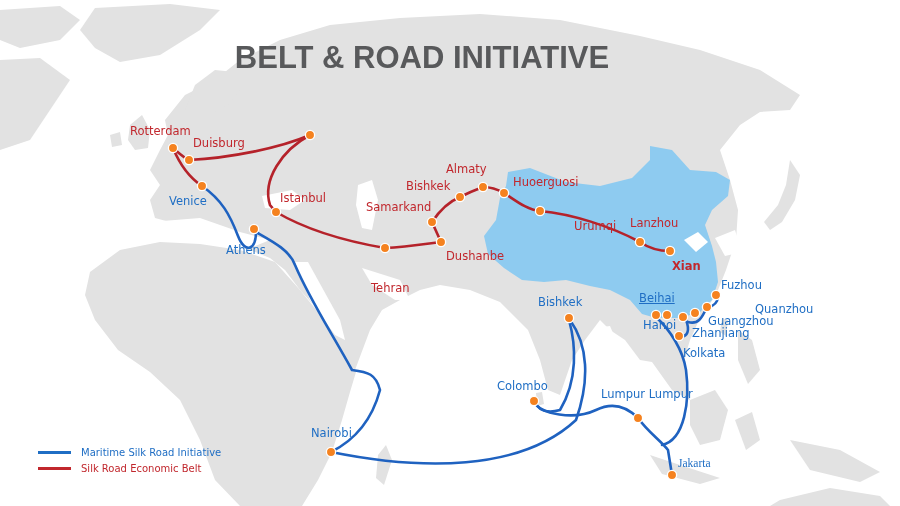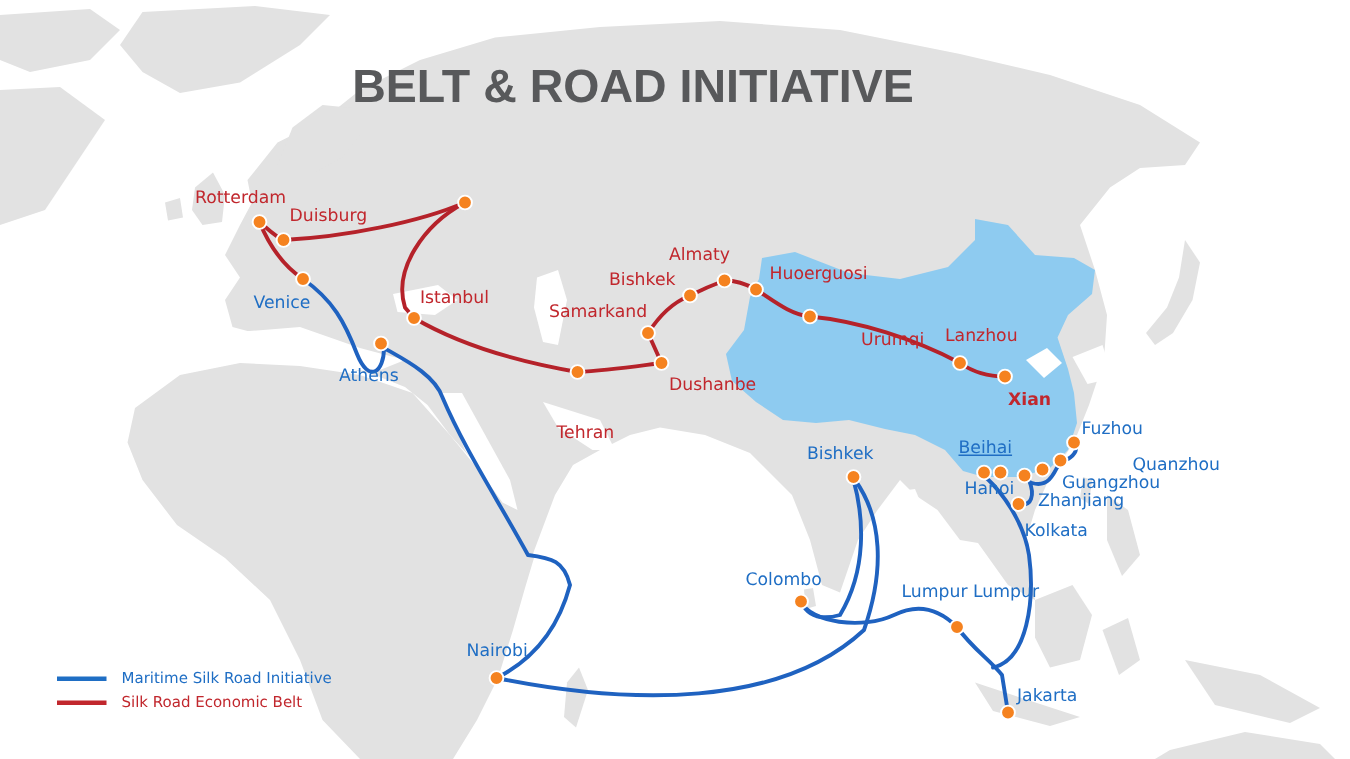--- a/index.html
+++ b/index.html
@@ -135,21 +135,21 @@
   <div class="lbl red" style="left:538px;top:221px;margin-left:36px;">Urumqi</div>
   <div class="lbl red" style="left:630px;top:218px;">Lanzhou</div>
   <div class="lbl red" style="left:672px;top:261px;font-weight:bold;">Xian</div>
 
   <div class="lbl blue" style="left:169px;top:196px;">Venice</div>
   <div class="lbl blue" style="left:226px;top:245px;">Athens</div>
   <div class="lbl blue" style="left:289px;top:428px;margin-left:22px;">Nairobi</div>
   <div class="lbl blue" style="left:538px;top:297px;">Bishkek</div>
   <div class="lbl blue" style="left:497px;top:381px;">Colombo</div>
   <div class="lbl blue" style="left:601px;top:389px;">Lumpur Lumpur</div>
-  <div class="lbl blue" style="left:678px;top:458px;">Jakarta</div>
+  <div class="lbl blue" style="left:678px;top:458px;font-family:Liberation Serif, serif;">Jakarta</div>
   <div class="lbl blue" style="left:643px;top:320px;">Hanoi</div>
   <div class="lbl blue" style="left:639px;top:293px;text-decoration:underline;">Beihai</div>
   <div class="lbl blue" style="left:683px;top:348px;">Kolkata</div>
   <div class="lbl blue" style="left:692px;top:328px;">Zhanjiang</div>
   <div class="lbl blue" style="left:708px;top:316px;">Guangzhou</div>
   <div class="lbl blue" style="left:715px;top:304px;margin-left:40px;">Quanzhou</div>
   <div class="lbl blue" style="left:721px;top:280px;">Fuzhou</div>
 
   <div class="legend">
     <div class="legend-row">

